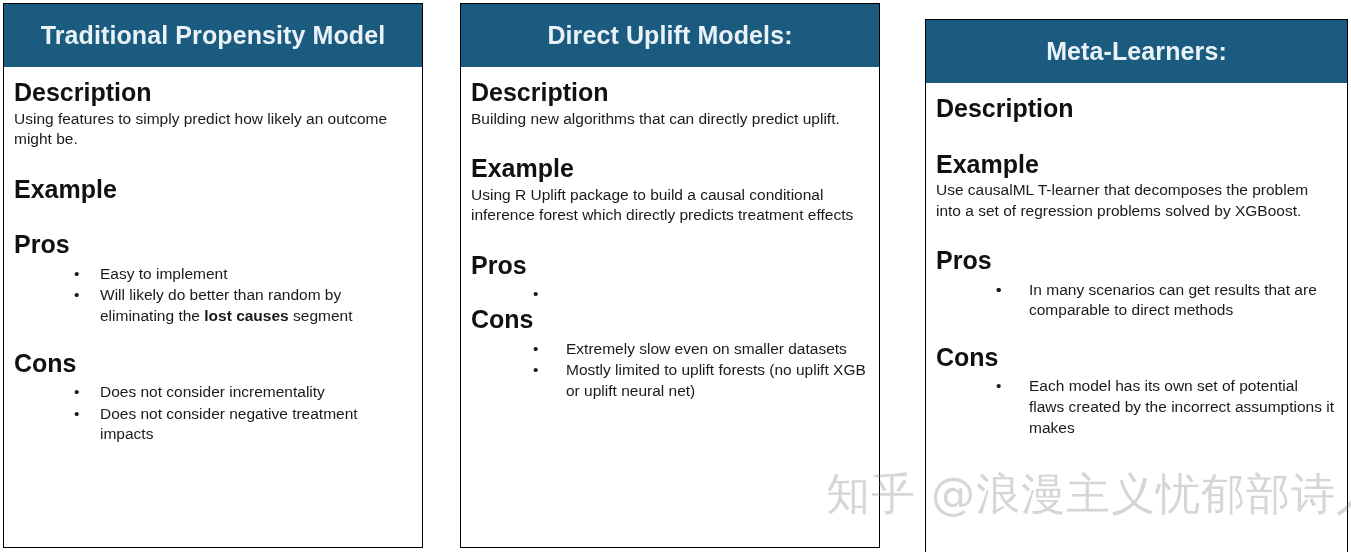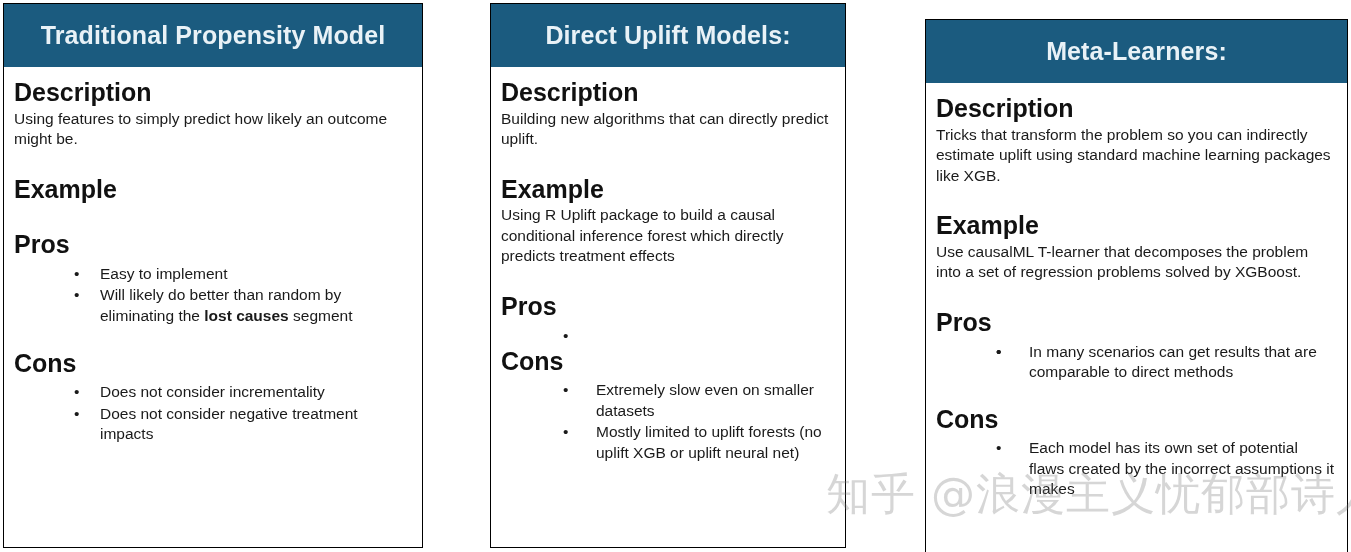--- a/index.html
+++ b/index.html
@@ -22,21 +22,21 @@
   .card {
     position: absolute;
     top: 3px;
     height: 545px;
     border: 1.5px solid #000000;
     box-sizing: border-box;
     background: #ffffff;
     overflow: hidden;
   }
   #card-0 { left: 3px;   width: 420px; }
-  #card-1 { left: 490px; width: 356px; }
+  #card-1 { left: 460px; width: 420px; }
   #card-2 { left: 925px; width: 423px; margin-top: 16px; }
 
   .card-header {
     height: 63px;
     background: #1b5b7f;
     display: flex;
     align-items: center;
     justify-content: center;
     box-sizing: border-box;
   }
@@ -166,21 +166,20 @@
       </ul>
     </div>
   </div>
 
   <div class="card" id="card-2">
     <div class="card-header">
       <div class="card-header-title">Meta-Learners:</div>
     </div>
     <div class="card-body">
       <div class="section-heading">Description</div>
-      <div class="section-text">Tricks that transform the problem so you can indirectly estimate uplift using standard machine learning packages like XGB.</div>
       <div class="spacer-lg"></div>
       <div class="section-heading">Example</div>
       <div class="section-text">Use causalML T-learner that decomposes the problem into a set of regression problems solved by XGBoost.</div>
       <div class="spacer-lg"></div>
       <div class="section-heading">Pros</div>
       <ul class="bullets">
         <li><span class="bullet-dot">•</span></li>
         <li><span class="bullet-dot">•</span><span>In many scenarios can get results that are comparable to direct methods</span></li>
       </ul>
       <div class="spacer-md"></div>

